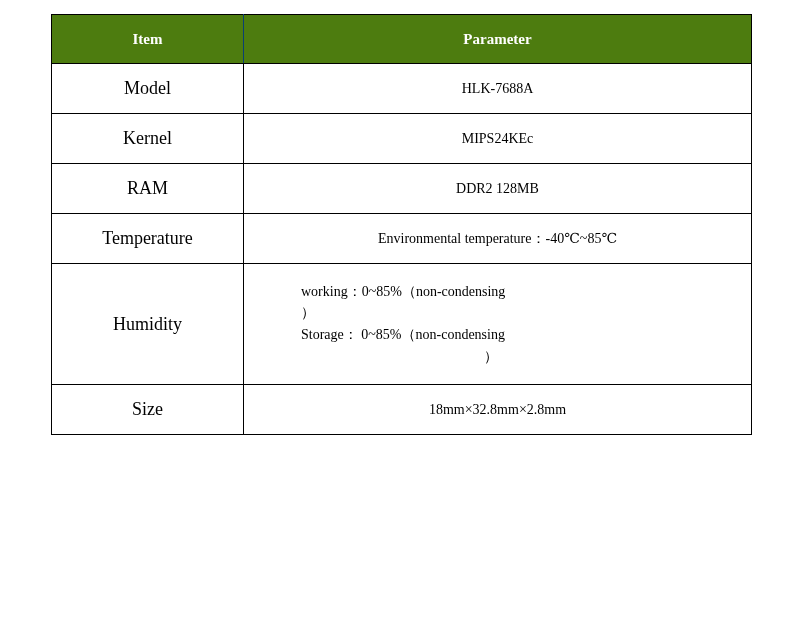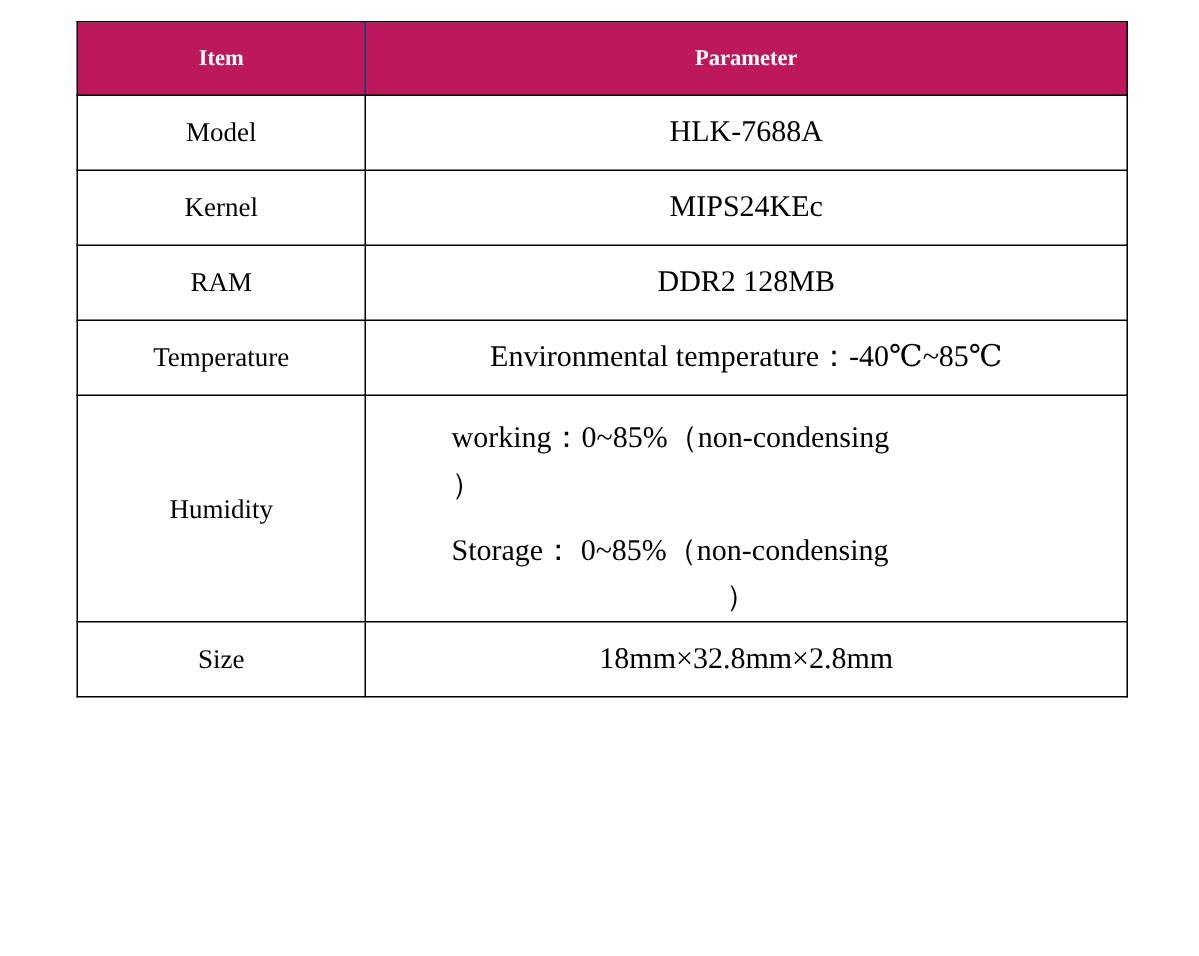--- a/index.html
+++ b/index.html
@@ -50,21 +50,21 @@
 
   table.spec-table th,
   table.spec-table td {
     border: 1px solid #000000;
     padding: 0;
     margin: 0;
   }
 
   
   thead tr.header-row th {
-    background: #be185d;
+    background: #4d7c0f;
     color: #ffffff;
     font-weight: bold;
     font-size: 15px;
     height: 48px;
     text-align: center;
     vertical-align: middle;
     border-color: #000000;
     font-family: "Liberation Serif", "DejaVu Serif", serif;
   }
   thead tr.header-row th.header-item { border-right: 1px solid #0a3f72; }
@@ -76,30 +76,30 @@
     text-align: center;
     vertical-align: middle;
     height: 49px;
     line-height: 1.25;
   }
   tbody tr.row-temperature td,
   tbody tr.row-size td { height: 49px; }
   tbody tr.row-humidity td { height: 120px; }
 
   td.cell-item { font-size: 18px; }
-  td.cell-param { font-size: 20px; }
+  td.cell-param { font-size: 14px; }
 
   
   .humidity-block {
     text-align: left;
     padding-left: 57px;
     padding-right: 10px;
     line-height: 1.55;
   }
-  .humidity-block .hum-line { display: block; white-space: nowrap; margin-top: 13px; }
+  .humidity-block .hum-line { display: block; white-space: nowrap; }
   .humidity-block .hum-close-indent-1 { display: block; }
   .humidity-block .hum-close-indent-2 { display: block; padding-left: 183px; }
 </style>
 </head>
 <body>
 
 <div id="clipped-fragment"></div>
 
 <div id="spec-table-wrap">
   <table class="spec-table">

